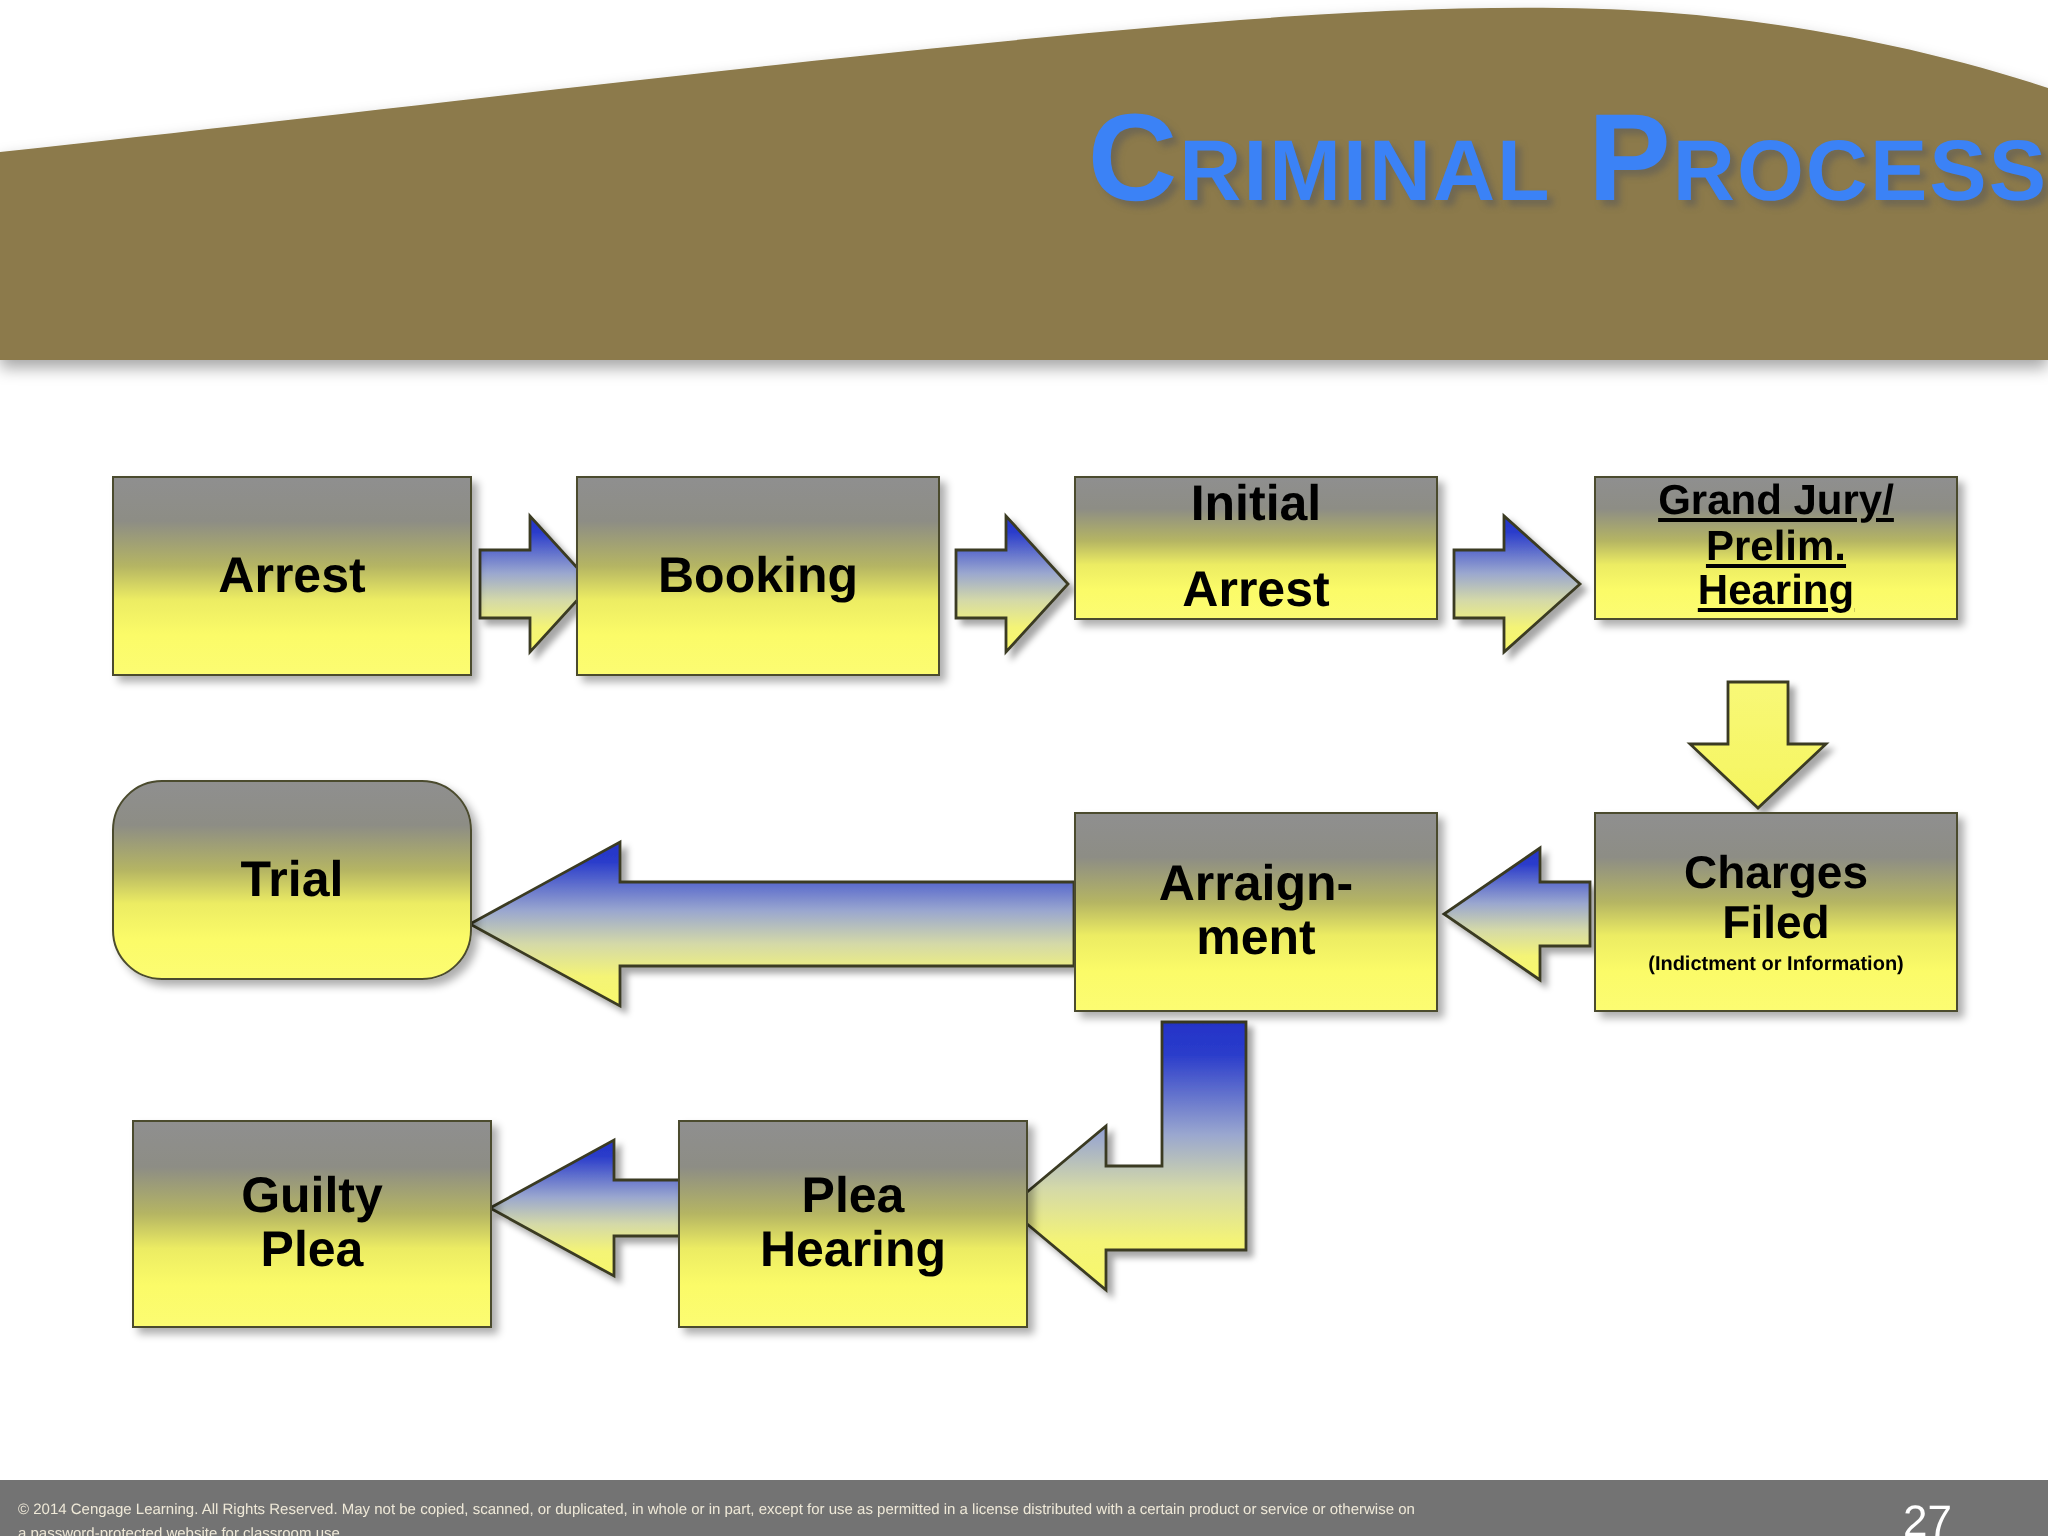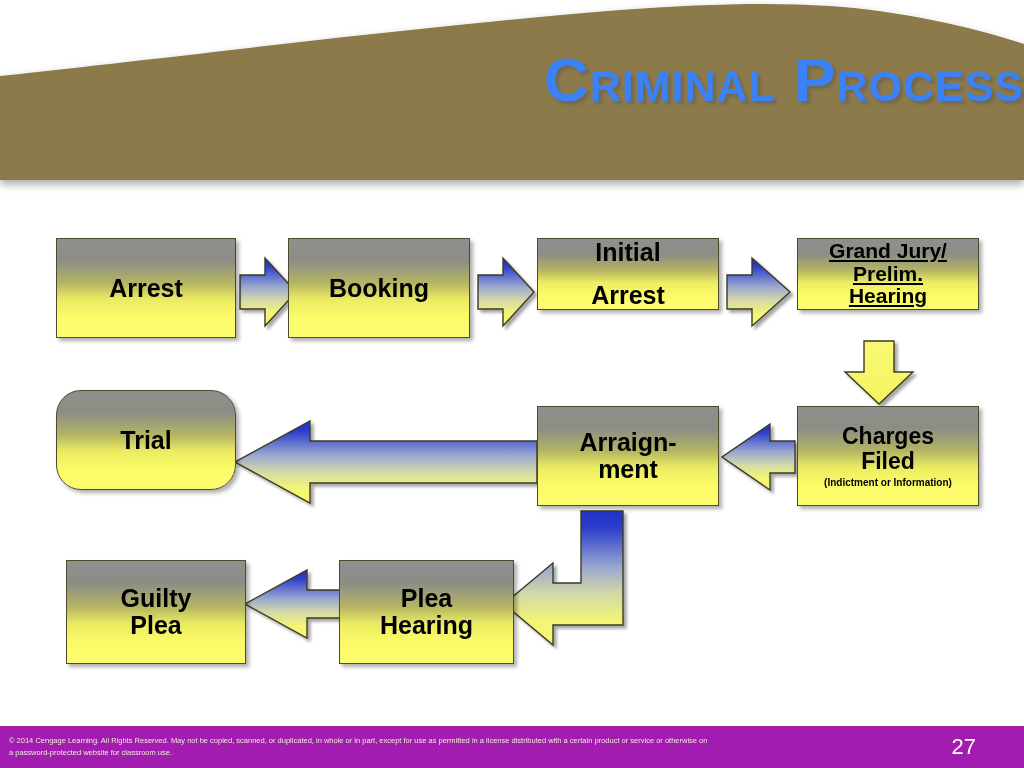--- a/index.html
+++ b/index.html
@@ -86,22 +86,22 @@
     pointer-events: none;
   }
   .arrow-layer svg { display: block; overflow: visible; }
 
   
   #footer-bar {
     position: absolute;
     left: 0;
     bottom: 0;
     width: 1024px;
-    height: 42px;
-    background: #a21caf;
+    height: 28px;
+    background: #737373;
   }
   #footer-copyright {
     position: absolute;
     left: 9px;
     top: 9px;
     width: 700px;
     color: #efe9d8;
     font-size: 7.5px;
     line-height: 1.65;
     font-family: "Liberation Sans", sans-serif;

